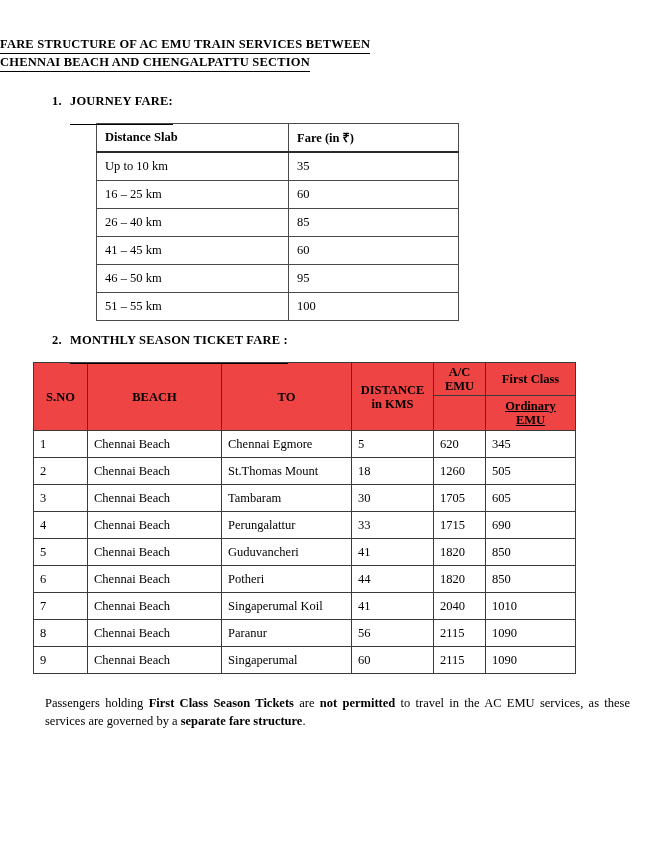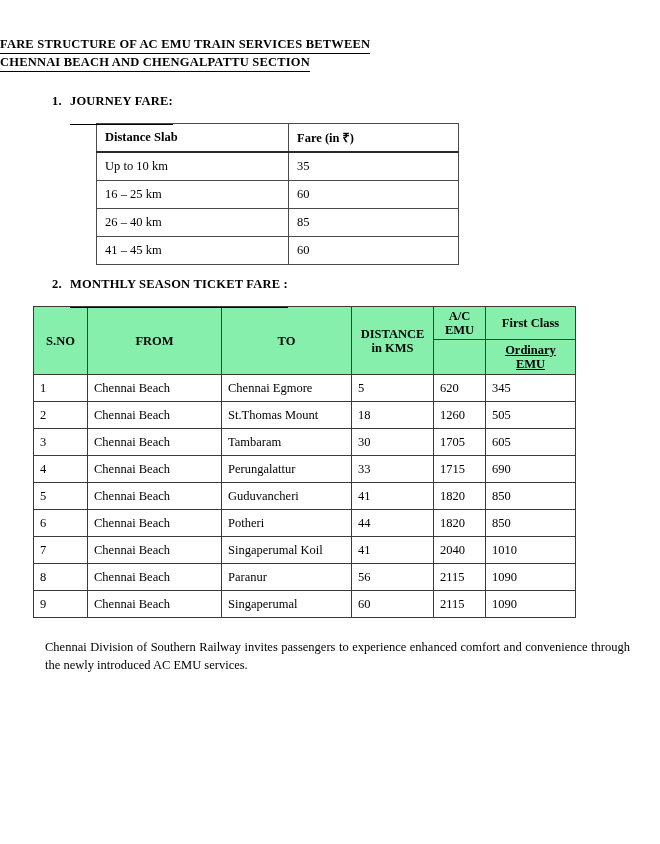--- a/index.html
+++ b/index.html
@@ -86,21 +86,21 @@
     border-collapse: collapse;
     width: 542px;
     table-layout: fixed;
   }
   table.season th, table.season td {
     border: 1px solid #3a3a3a;
     font-size: 12.5px;
     vertical-align: middle;
   }
   table.season thead th {
-    background: #86efac;
+    background: #ef4444;
     font-weight: bold;
     padding: 2px 3px;
     line-height: 14px;
   }
   table.season tbody td {
     background: #ffffff;
     font-weight: normal;
     text-align: left;
     padding: 4px 6px;
     height: 18px;
@@ -167,20 +167,28 @@
           <td>60</td>
         </tr>
         <tr>
           <td>26 – 40 km</td>
           <td>85</td>
         </tr>
         <tr>
           <td>41 – 45 km</td>
           <td>60</td>
         </tr>
+        <tr>
+          <td>46 – 50 km</td>
+          <td>95</td>
+        </tr>
+        <tr>
+          <td>51 – 55 km</td>
+          <td>100</td>
+        </tr>
       </tbody>
   </table>
 </div>
 
 <div class="section-heading" id="section2-heading">
   <span class="num">2.</span><span class="htext">MONTHLY SEASON TICKET FARE :</span>
 </div>
 
 <div class="season-wrap">
   <table class="season">
@@ -188,21 +196,21 @@
       <col class="col-sno">
         <col class="col-from">
         <col class="col-to">
       <col class="col-dist">
         <col class="col-ac">
         <col class="col-fc">
     </colgroup>
     <thead>
       <tr class="hdr-row1">
         <th rowspan="2">S.NO</th>
-        <th rowspan="2">FROM</th>
+        <th rowspan="2">BEACH</th>
         <th rowspan="2">TO</th>
         <th rowspan="2">
           <span>DISTANCE</span><br>
           <span>in KMS</span>
         </th>
         <th>
           <span>A/C</span><br>
           <span>EMU</span>
         </th>
         <th>First Class</th>
@@ -286,14 +294,14 @@
           <td>Singaperumal</td>
           <td>60</td>
           <td>2115</td>
           <td>1090</td>
         </tr>
       </tbody>
   </table>
 </div>
 
 <div class="notes">
-  <p>Chennai Division of Southern Railway invites passengers to experience enhanced comfort and convenience through the newly introduced AC EMU services.</p>
+  <p><span>Passengers holding </span><b>First Class Season Tickets</b><span> are </span><b>not permitted</b><span> to travel in the AC EMU services, as these services are governed by a </span><b>separate fare structure</b><span>.</span></p>
 </div>
 
 </body></html>

